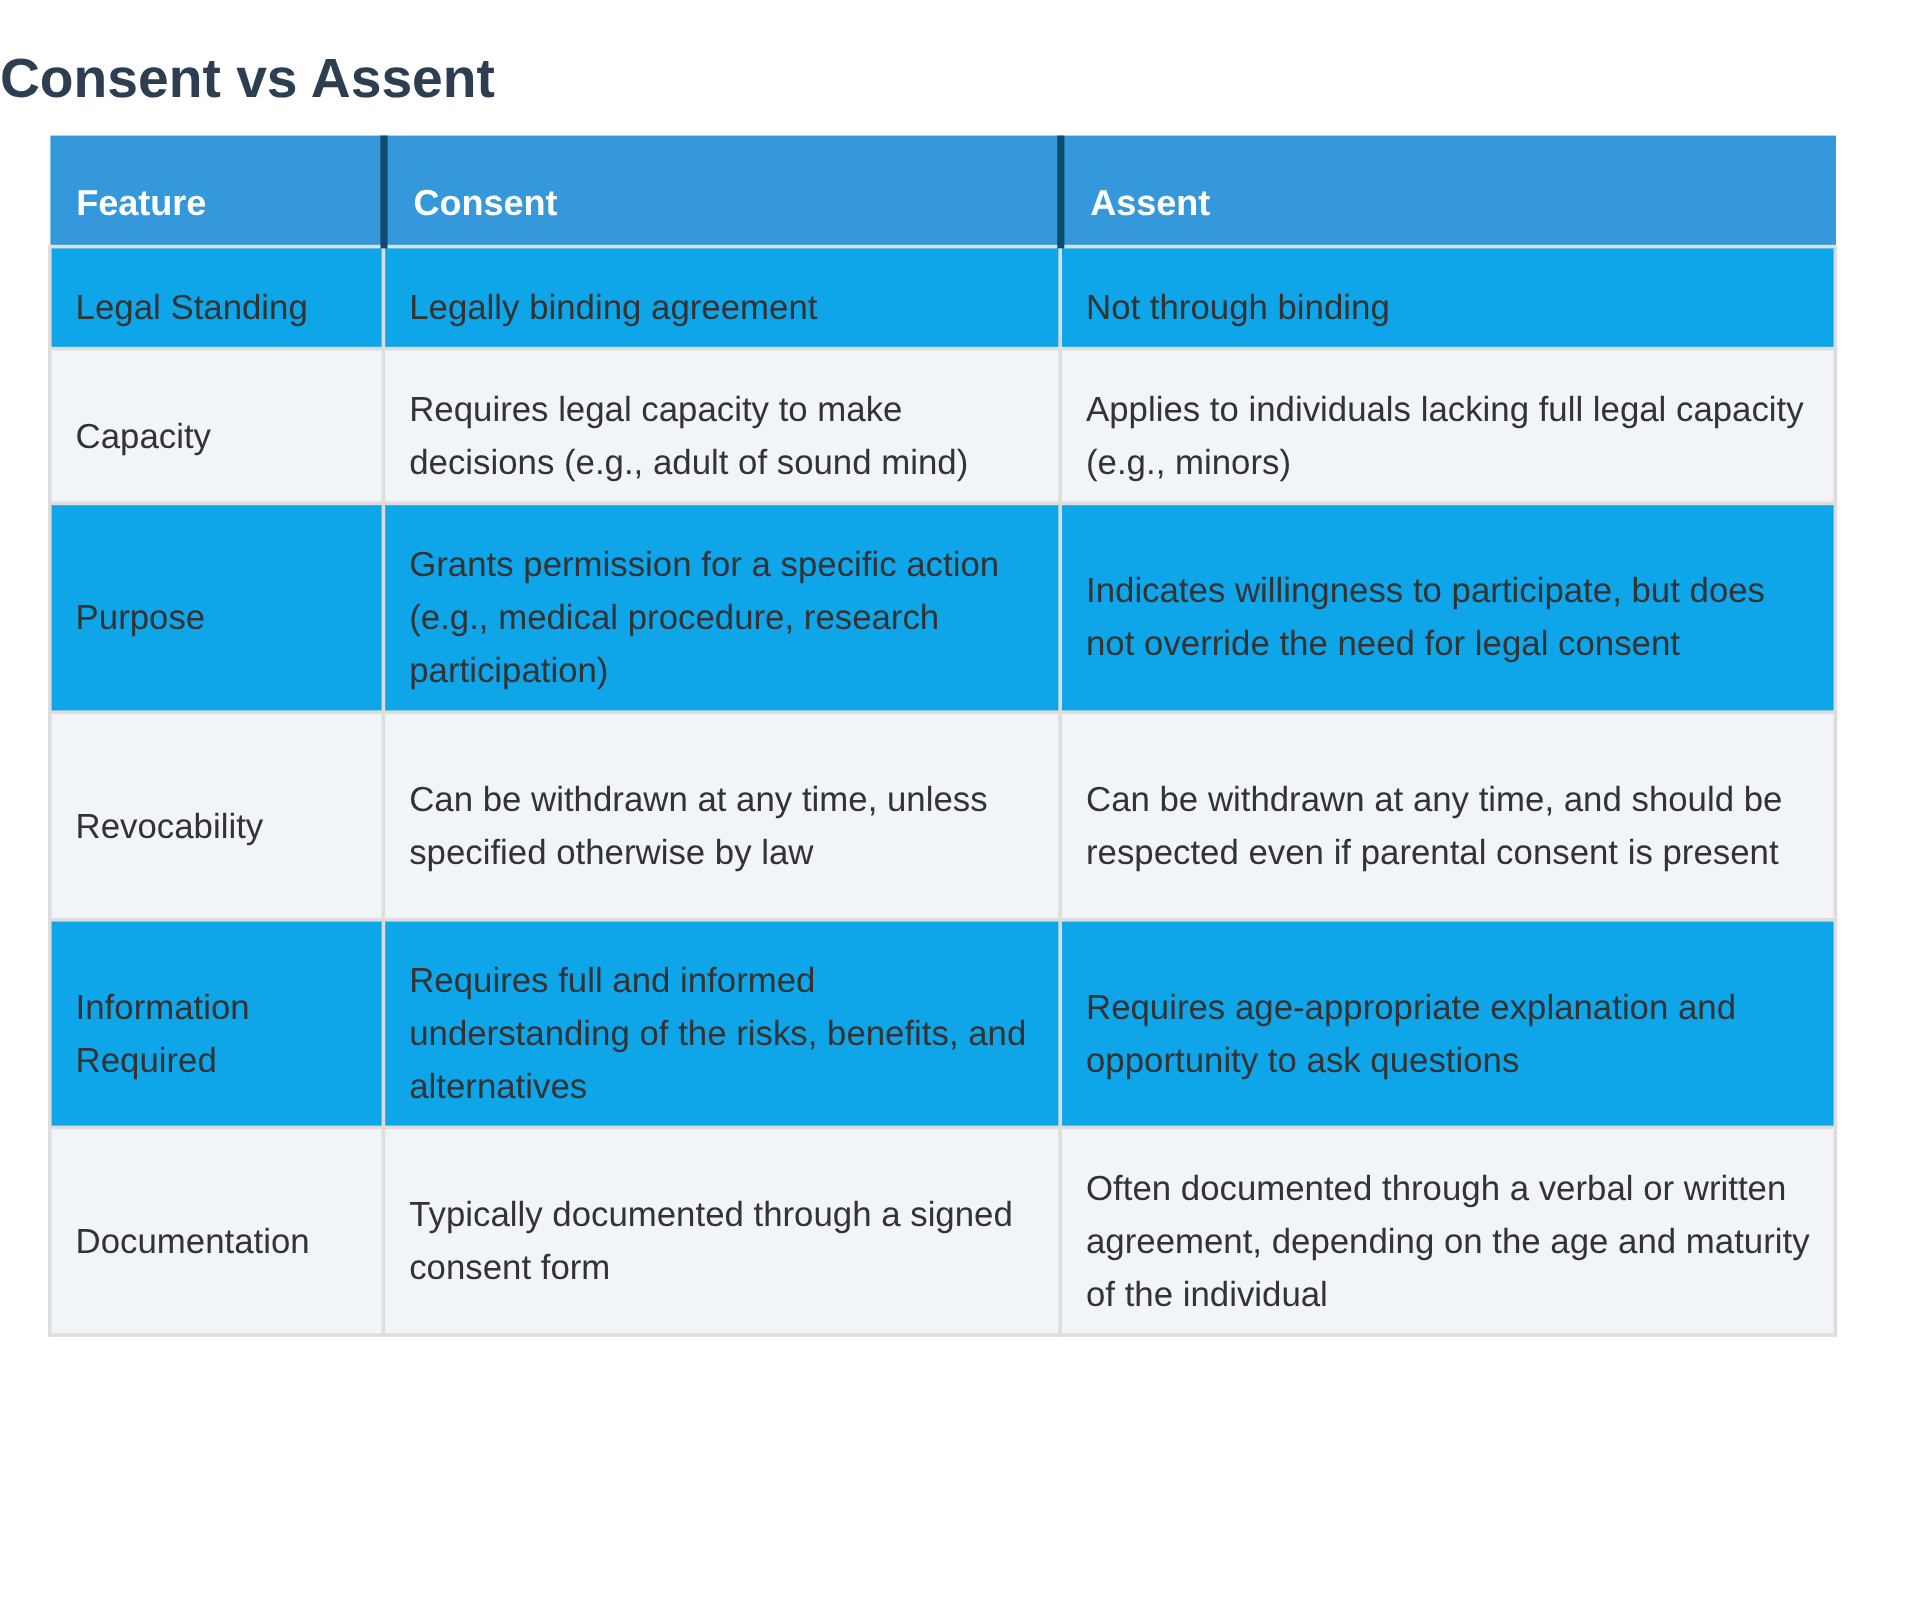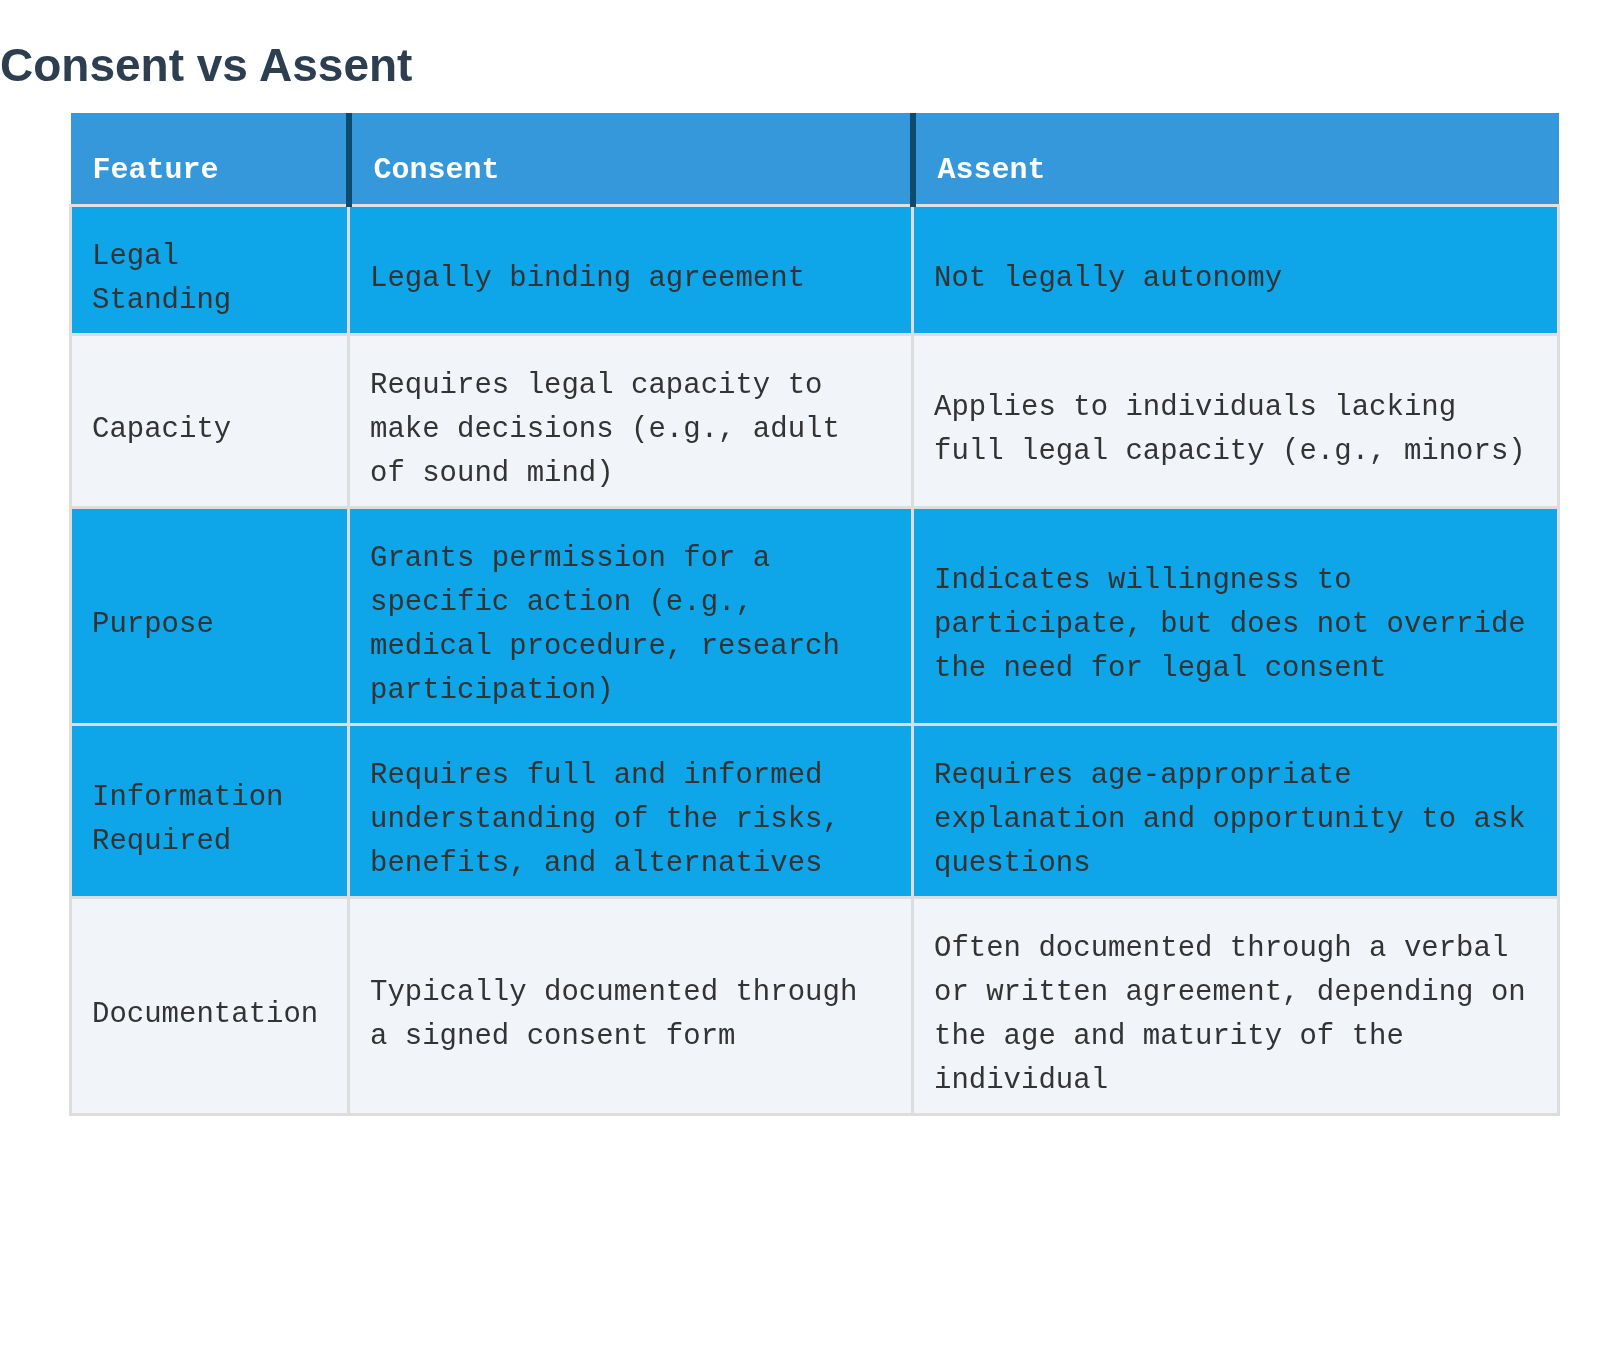--- a/index.html
+++ b/index.html
@@ -5,22 +5,21 @@
   html, body { margin: 0; padding: 0; background: #ffffff; }
   body { width: 1600px; height: 1352px; position: relative; font-family: "Liberation Sans", sans-serif; }
   .title {
     position: absolute; top: 38px; left: 0; width: 1568px; text-align: left;
     font-family: "Liberation Sans", sans-serif; font-weight: bold; font-size: 46px;
     color: #2c3e50; letter-spacing: 0px;
   }
   table.cmp {
     position: absolute; top: 113px; left: 40px; width: 1488px;
     border-collapse: collapse; table-layout: fixed;
-    font-family: Liberation Mono, monospace;
-    margin-left: 29px;
+    font-family: Liberation Sans, sans-serif;
   }
   table.cmp col.c1 { width: 278px; }
   table.cmp col.c2 { width: 564px; }
   table.cmp col.c3 { width: 646px; }
   table.cmp th {
     background: #3498db; color: #ffffff; font-weight: bold; font-size: 30px;
     text-align: left; padding: 38px 22px 14px 22px; height: 92px; box-sizing: border-box;
     border-bottom: 3px solid #e0e0e0; border-left: 6px solid #0c4a6e;
   }
   table.cmp th:first-child { border-left: none; }
@@ -47,31 +46,36 @@
     <tr>
       <th>Feature</th>
       <th>Consent</th>
       <th>Assent</th>
     </tr>
   </thead>
   <tbody>
     <tr class="odd" style="height:85px;">
       <td>Legal Standing</td>
       <td>Legally binding agreement</td>
-      <td>Not legally autonomy</td>
+      <td>Not through binding</td>
     </tr>
     <tr class="even" style="height:128px;">
       <td>Capacity</td>
       <td>Requires legal capacity to make decisions (e.g., adult of sound mind)</td>
       <td>Applies to individuals lacking full legal capacity (e.g., minors)</td>
     </tr>
     <tr class="odd" style="height:174px;">
       <td>Purpose</td>
       <td>Grants permission for a specific action (e.g., medical procedure, research participation)</td>
       <td>Indicates willingness to participate, but does not override the need for legal consent</td>
+    </tr>
+    <tr class="even" style="height:173px;">
+      <td>Revocability</td>
+      <td>Can be withdrawn at any time, unless specified otherwise by law</td>
+      <td>Can be withdrawn at any time, and should be respected even if parental consent is present</td>
     </tr>
     <tr class="odd" style="height:172px;">
       <td>Information Required</td>
       <td>Requires full and informed understanding of the risks, benefits, and alternatives</td>
       <td>Requires age-appropriate explanation and opportunity to ask questions</td>
     </tr>
     <tr class="even" style="height:173px;">
       <td>Documentation</td>
       <td>Typically documented through a signed consent form</td>
       <td>Often documented through a verbal or written agreement, depending on the age and maturity of the individual</td>

